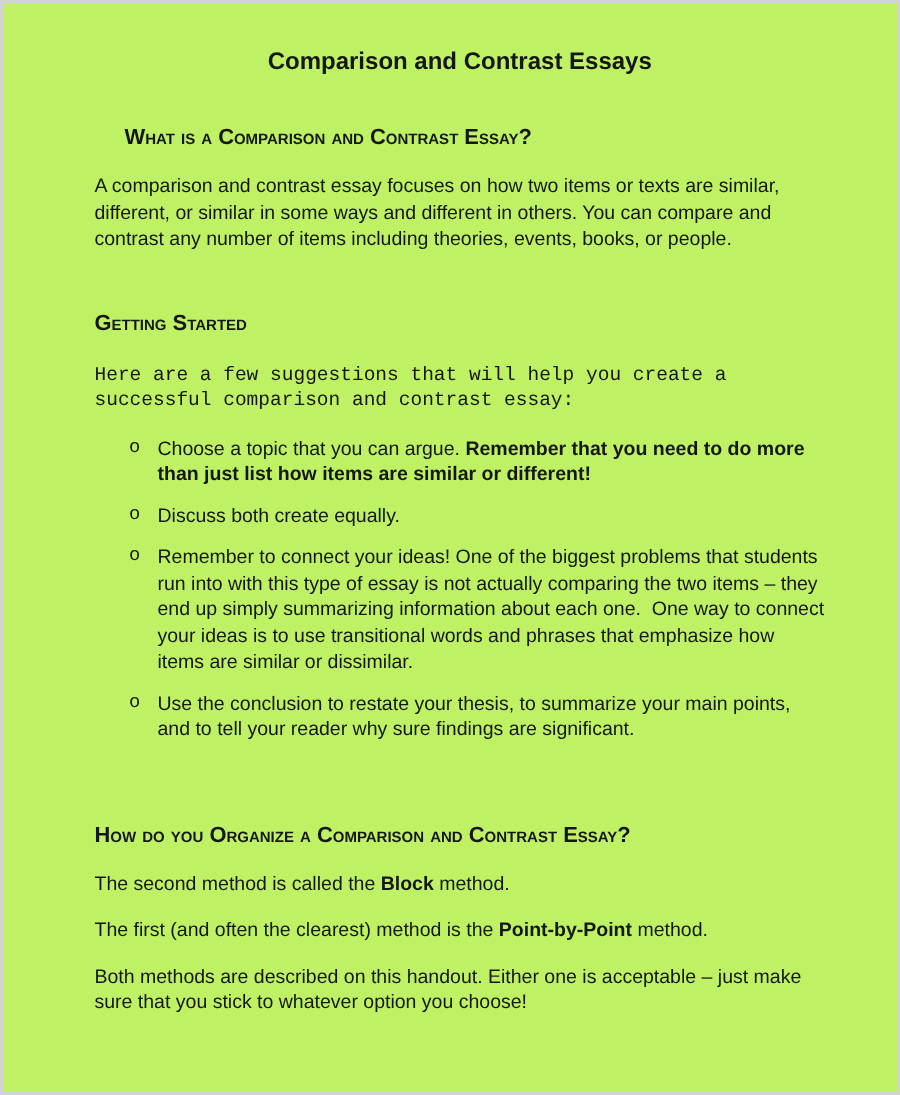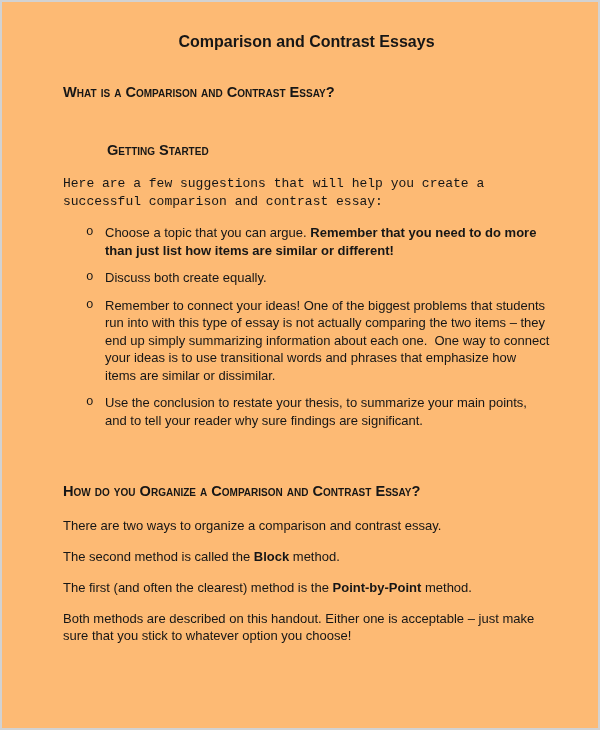--- a/index.html
+++ b/index.html
@@ -1,21 +1,21 @@
 <!DOCTYPE html>
 <html><head>
 <meta charset="utf-8">
 <style>
   html, body { margin: 0; padding: 0; background: #ffffff; }
   .page {
     position: relative;
     width: 600px;
     height: 730px;
     box-sizing: border-box;
-    background: #fdba74;
+    background: #bef264;
     border: 2px solid #d2d2d2;
     overflow: hidden;
     font-family: "Liberation Sans", "DejaVu Sans", sans-serif;
     color: #161616;
     padding: 0 48px 0 61px; 
     font-size: 13px;
     line-height: 17.5px;
   }
   .doc-title {
     margin: 29px 0 0 0;
@@ -26,22 +26,22 @@
     white-space: pre-wrap;
   }
   .heading {
     margin: 0;
     font-size: 14.6px;
     line-height: 20px;
     font-weight: bold;
     font-variant: small-caps;
     white-space: pre-wrap;
   }
-  .h-what    { margin-top: 29px; }
-  .h-getting { margin-top: 38px; margin-left: 44px; }
+  .h-what    { margin-top: 29px; margin-left: 20px; }
+  .h-getting { margin-top: 38px; }
   .h-organize{ margin-top: 52px; }
   .para { margin: 13px 0 0 0; white-space: pre-wrap; }
   .p-what    { margin-top: 13px; }
   .p-intro   { margin-top: 15px; font-family: Liberation Mono, monospace; }
   .p-org1    { margin-top: 16px; }
   .p-org2    { margin-top: 14px; }
   .p-org3    { margin-top: 13px; }
   .p-org4    { margin-top: 13px; }
   .bullet { display: flex; margin-top: 10px; }
   .bullet-first { margin-top: 14px; }
@@ -59,20 +59,21 @@
   .u { text-underline-offset: 2px; }
 </style>
 </head>
 <body>
 
 <div class="page">
 
   <h1 class="doc-title">Comparison and Contrast Essays</h1>
 
   <h2 class="heading h-what">What is a Comparison and Contrast Essay?</h2>
+  <p class="para p-what">A comparison and contrast essay focuses on how two items or texts are similar, different, or similar in some ways and different in others. You can compare and contrast any number of items including theories, events, books, or people.</p>
 
   <h2 class="heading h-getting">Getting Started</h2>
   <p class="para p-intro">Here are a few suggestions that will help you create a successful comparison and contrast essay:</p>
 
   <div class="bullet-list">
 
     <div class="bullet bullet-first">
       <span class="bullet-marker">o</span>
       <div class="bullet-text"><span class="run">Choose a topic that you can </span><span class="run u">argue</span><span class="run">. </span><b class="run">Remember that you need to do more than just list how items are similar or different!</b></div>
     </div>
@@ -89,21 +90,20 @@
 
     <div class="bullet">
       <span class="bullet-marker">o</span>
       <div class="bullet-text"><span class="run">Use the conclusion to restate your thesis, to summarize your main points, and to tell your reader </span><span class="run u">why sure findings are significant</span><span class="run">.</span></div>
     </div>
 
   </div>
 
   <h2 class="heading h-organize">How do you Organize a Comparison and Contrast Essay?</h2>
 
-  <p class="para p-org1">There are two ways to organize a comparison and contrast essay.</p>
 
   <p class="para p-org3"><span class="run">The second method is called the </span><b class="run">Block</b><span class="run"> method.</span></p>
 
   <p class="para p-org2"><span class="run">The first (and often the clearest) method is the </span><b class="run">Point-by-Point</b><span class="run"> method.</span></p>
 
   <p class="para p-org4">Both methods are described on this handout. Either one is acceptable – just make sure that you stick to whatever option you choose!</p>
 
 </div>
 
 </body></html>

